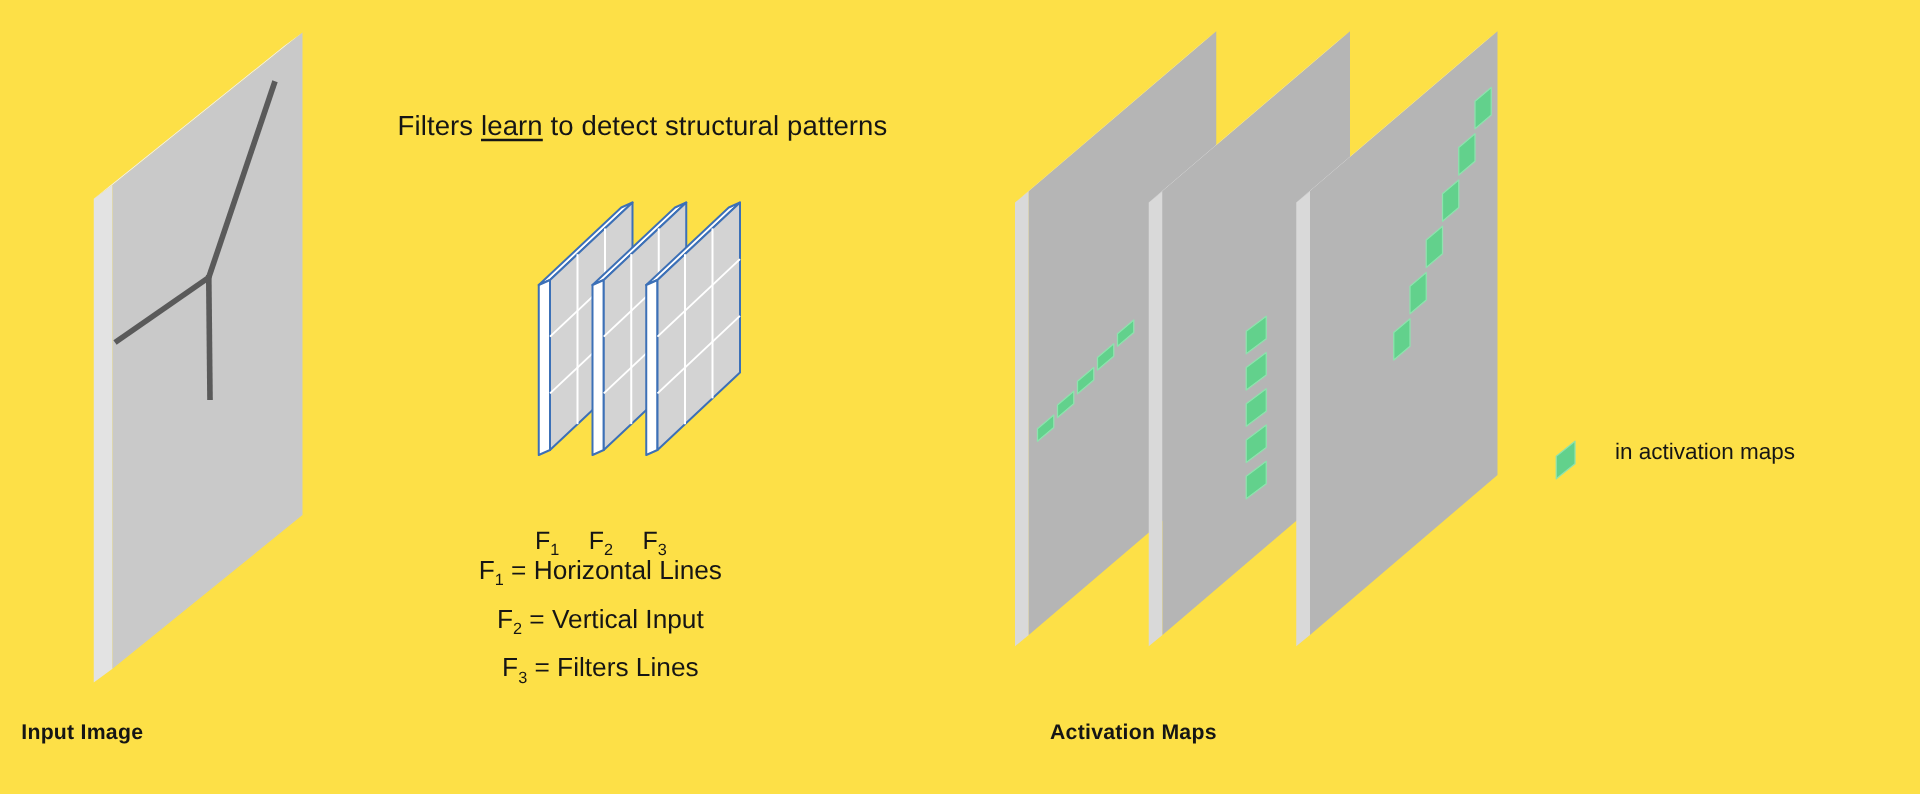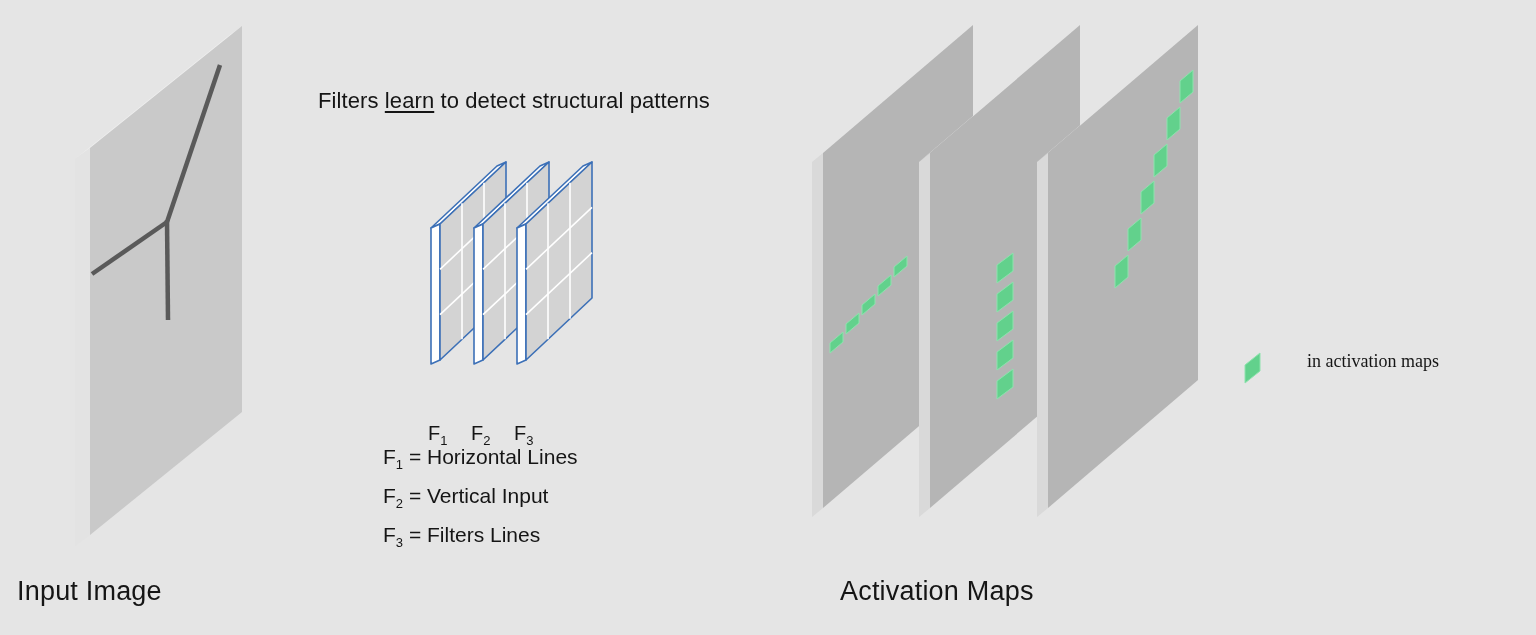--- a/index.html
+++ b/index.html
@@ -1,37 +1,37 @@
 <!DOCTYPE html>
 <html style="--input_face: #c9c9c9; --input_side: #e3e3e3; --input_top: #efefef; --map_face: #b5b5b5; --map_side: #d9d9d9; --map_top: #e9e9e9; --sketch_line: #5a5a5a; --filter_outline: #3c70b7; --filter_face: #d3d3d3; --grid_line: #ffffff; --neuron_green: #62d18c; --neuron_green_edge: #8ee3ae; --text: #151515;"><head>
 <meta charset="utf-8">
 <style>
   html,body{margin:0;padding:0;background:#ffffff;}
   .stage{
-    position:relative;width:1536px;height:635px;background:#e5e5e5;
-    font-family:"Liberation Sans",sans-serif;color:var(--text,#151515);overflow:hidden;
+    position:relative;width:1536px;height:635px;background:#fde047;
+    font-family:"Liberation Sans",sans-serif;color:var(--text,#151515);overflow:hidden;text-align:center;
   }
   .stage svg{position:absolute;left:0;top:0;}
   .txt{position:absolute;white-space:nowrap;}
 
   .heading{left:318px;top:88px;font-size:22px;font-weight:400;letter-spacing:.1px;}
   .heading .u{text-decoration:underline;text-underline-offset:3px;}
 
   .flabel{position:absolute;top:377px;font-size:20px;font-weight:400;margin-top:45px;}
   .flabel sub, .defs sub{font-size:13px;line-height:0;}
 
   .defs{left:383px;top:437px;font-size:21px;line-height:39px;font-weight:400;}
   .defs .dline{white-space:nowrap;}
 
-  .caption{font-size:27px;font-weight:400;letter-spacing:.2px;}
+  .caption{font-size:17px;font-weight:700;letter-spacing:.2px;}
   .caption.input{left:17px;top:576px;}
   .caption.maps{left:840px;top:576px;}
 
   .legend-text{left:1270px;top:349px;font-size:18px;line-height:24px;font-weight:400;}
-  .legend-text .l2{margin-left:37px;font-family:Liberation Serif, serif;}
+  .legend-text .l2{margin-left:22px;}
 
   
   .in-face{fill:var(--input_face,#c9c9c9);}
   .in-side{fill:var(--input_side,#e3e3e3);}
   .in-top {fill:var(--input_top,#efefef);}
   .sketch {stroke:var(--sketch_line,#5a5a5a);stroke-width:4.5;fill:none;stroke-linecap:butt;}
 
   .f-face{fill:var(--filter_face,#d3d3d3);stroke:var(--filter_outline,#3c70b7);stroke-width:1.6;stroke-linejoin:round;}
   .f-white{fill:#ffffff;stroke:var(--filter_outline,#3c70b7);stroke-width:1.6;stroke-linejoin:round;}
   .f-grid{stroke:var(--grid_line,#ffffff);stroke-width:1.6;fill:none;}

